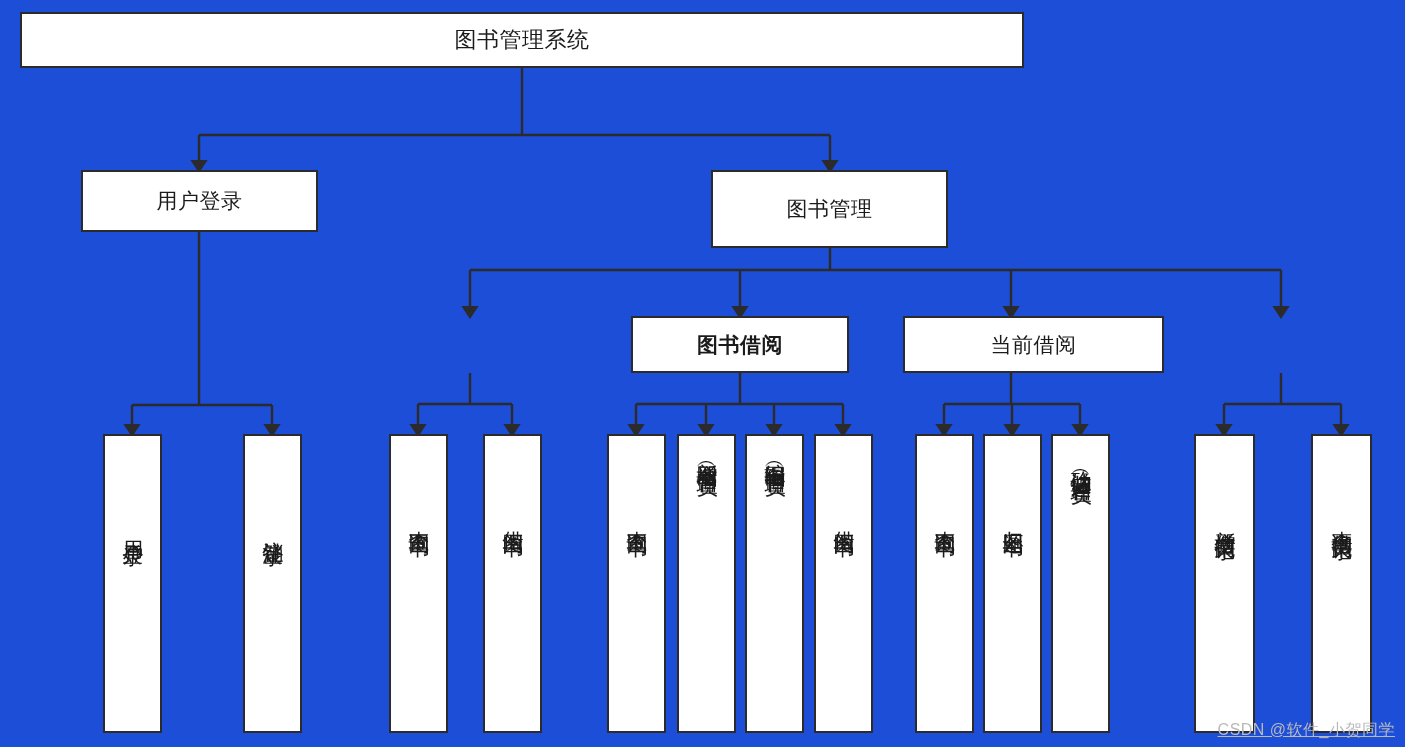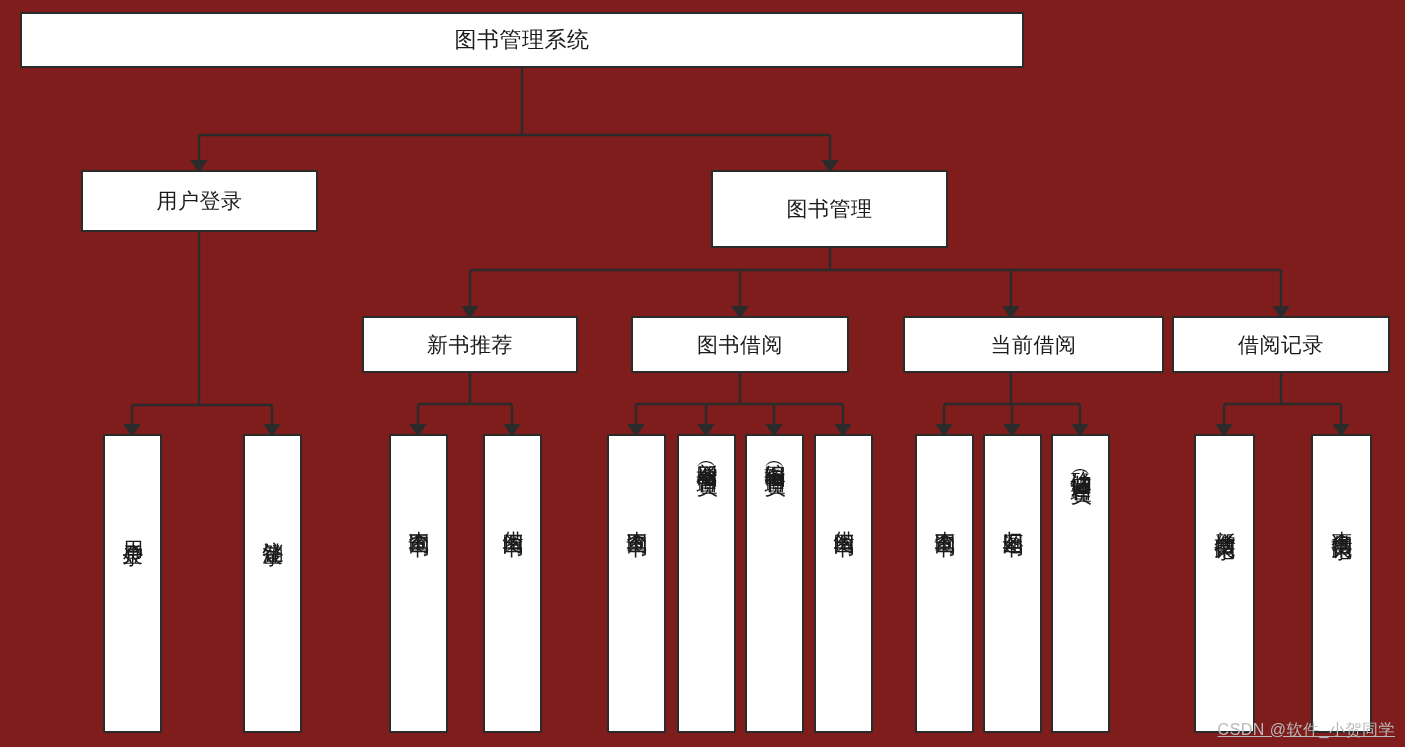--- a/index.html
+++ b/index.html
@@ -8,21 +8,21 @@
     padding: 0;
     background: #ffffff;
   }
   body {
     font-family: "Liberation Sans", "DejaVu Sans", sans-serif;
   }
   #diagram-root {
     position: relative;
     width: 1405px;
     height: 747px;
-    background: #7f1d1d;
+    background: #1d4ed8;
     overflow: hidden;
     text-align: center;
   }
   #connector-layer {
     position: absolute;
     left: 0;
     top: 0;
     width: 1405px;
     height: 747px;
     pointer-events: none;
@@ -142,32 +142,26 @@
     <span class="node-label">图书管理系统</span>
   </div>
 
   <div class="node node-h" style="left:81px; top:170px; width:237px; height:62px;">
     <span class="node-label">用户登录</span>
   </div>
   <div class="node node-h" style="left:711px; top:170px; width:237px; height:78px;">
     <span class="node-label">图书管理</span>
   </div>
 
-  <div class="node node-h" style="left:362px; top:316px; width:216px; height:57px;">
-    <span class="node-label">新书推荐</span>
-  </div>
-  <div class="node node-h" style="left:631px; top:316px; width:218px; height:57px;">
+  <div class="node node-h" style="left:631px; top:316px; width:218px; height:57px;font-weight:bold;">
     <span class="node-label">图书借阅</span>
   </div>
   <div class="node node-h" style="left:903px; top:316px; width:261px; height:57px;">
     <span class="node-label">当前借阅</span>
   </div>
-  <div class="node node-h" style="left:1172px; top:316px; width:218px; height:57px;">
-    <span class="node-label">借阅记录</span>
-  </div>
 
   <div class="node node-v align-mid" style="left:103px; top:434px; width:59px; height:299px;">
     <span class="node-label">用户登录</span>
   </div>
   <div class="node node-v align-mid" style="left:243px; top:434px; width:59px; height:299px;">
     <span class="node-label">注销登录</span>
   </div>
 
   <div class="node node-v align-mid2" style="left:389px; top:434px; width:59px; height:299px;">
     <span class="node-label">查询图书</span>

